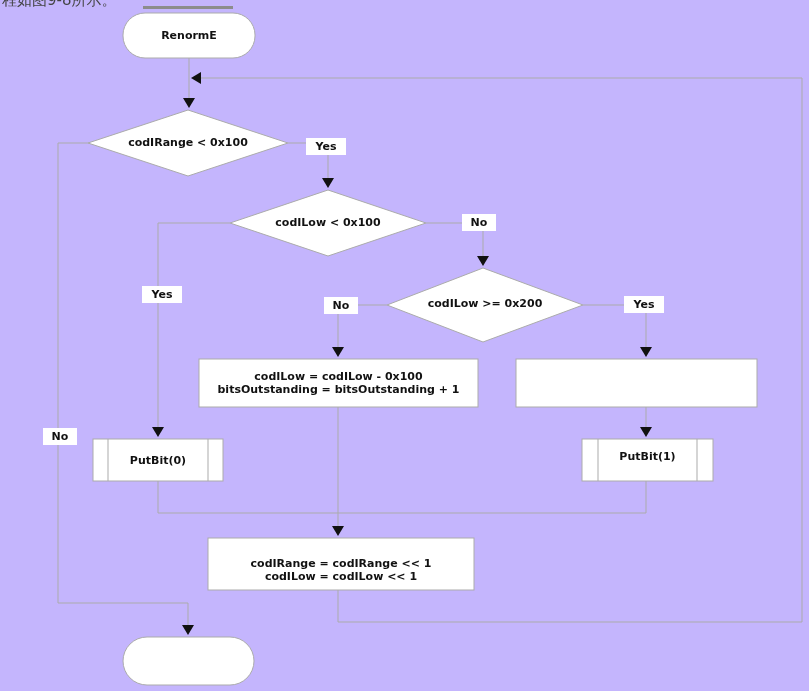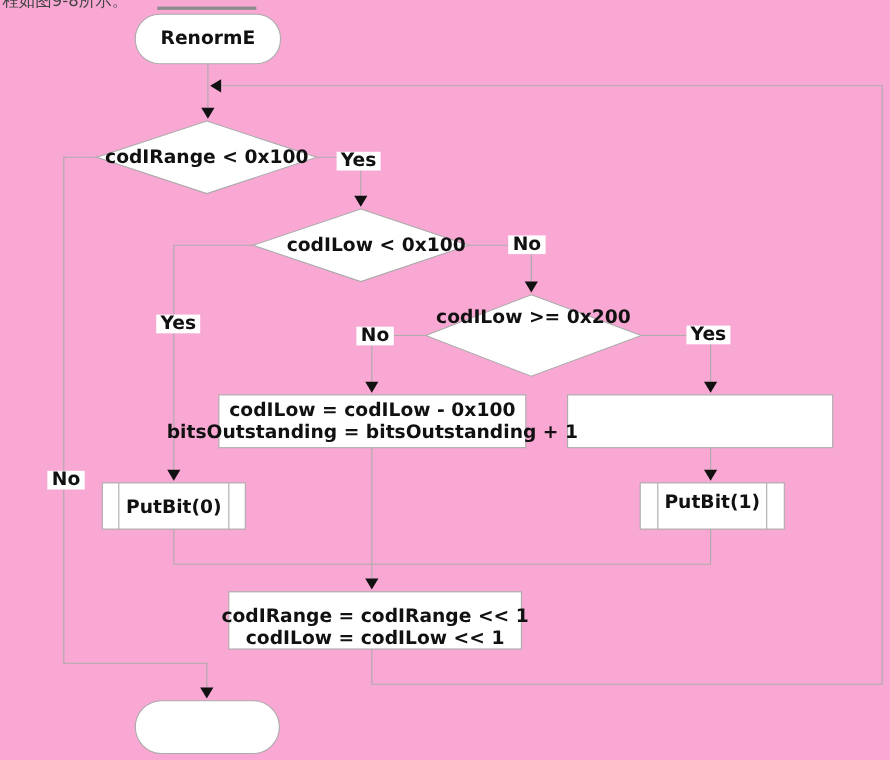--- a/index.html
+++ b/index.html
@@ -1,27 +1,27 @@
 <!DOCTYPE html>
 <html style="--line: #ababab; --arrow: #111111; --text: #111111;"><head>
 <meta charset="utf-8">
 <style>
   :root { --line:#ababab; --arrow:#111111; --text:#111111; }
   html,body { margin:0; padding:0; background:#ffffff; }
   .stage {
     position:relative; width:809px; height:691px; overflow:hidden;
-    background:#f9a8d4; font-family:"DejaVu Sans", sans-serif;
+    background:#c4b5fd; font-family:"DejaVu Sans", sans-serif;
   }
   svg { position:absolute; left:0; top:0; }
   .ln   { stroke:var(--line); stroke-width:1; fill:none; }
   .shape{ stroke:var(--line); stroke-width:1; fill:#ffffff; }
   .arr  { fill:var(--arrow); stroke:none; }
   .lbl {
     position:absolute; display:flex; align-items:center; justify-content:center;
-    font-weight:bold; font-size:17px; color:var(--text); text-align:center;
+    font-weight:bold; font-size:11px; color:var(--text); text-align:center;
     line-height:1.2; white-space:nowrap;
   }
   .multi { flex-direction:column;border-radius:10px; }
   .tag { background:#ffffff; padding:0 2px; }
   .caption {
     position:absolute; left:2px; top:-9px; font-size:15px; color:#444;
     font-family:"DejaVu Sans", sans-serif; white-space:nowrap;
   }
   .caption-bar { position:absolute; left:143px; top:6px; width:90px; height:3px; background:#8c8c8c; }
 </style>
@@ -71,22 +71,22 @@
     <polygon class="arr" points="338,357 332,347 344,347"></polygon>
     <polygon class="arr" points="646,357 640,347 652,347"></polygon>
     <polygon class="arr" points="158,437 152,427 164,427"></polygon>
     <polygon class="arr" points="646,437 640,427 652,427"></polygon>
     <polygon class="arr" points="338,536 332,526 344,526"></polygon>
     <polygon class="arr" points="188,635 182,625 194,625"></polygon>
   </svg>
 
   <div class="lbl" style="left:123px;top:13px;width:132px;height:45px">RenormE</div>
   <div class="lbl" style="left:88px;top:110px;width:200px;height:66px">codIRange &lt; 0x100</div>
-  <div class="lbl" style="left:244px;top:190px;width:196px;height:66px">codILow &lt; 0x100</div>
-  <div class="lbl" style="left:387px;top:252px;width:196px;height:74px">codILow &gt;= 0x200</div>
+  <div class="lbl" style="left:230px;top:190px;width:196px;height:66px">codILow &lt; 0x100</div>
+  <div class="lbl" style="left:387px;top:267px;width:196px;height:74px">codILow &gt;= 0x200</div>
 
   <div class="lbl multi" style="left:199px;top:359px;width:279px;height:48px">
     <div>codILow = codILow - 0x100</div>
     <div>bitsOutstanding = bitsOutstanding + 1</div>
   </div>
 
   <div class="lbl" style="left:93px;top:439px;width:130px;height:44px">PutBit(0)</div>
   <div class="lbl" style="left:582px;top:439px;width:131px;height:36px">PutBit(1)</div>
 
   <div class="lbl multi" style="left:208px;top:538px;width:266px;height:64px">

